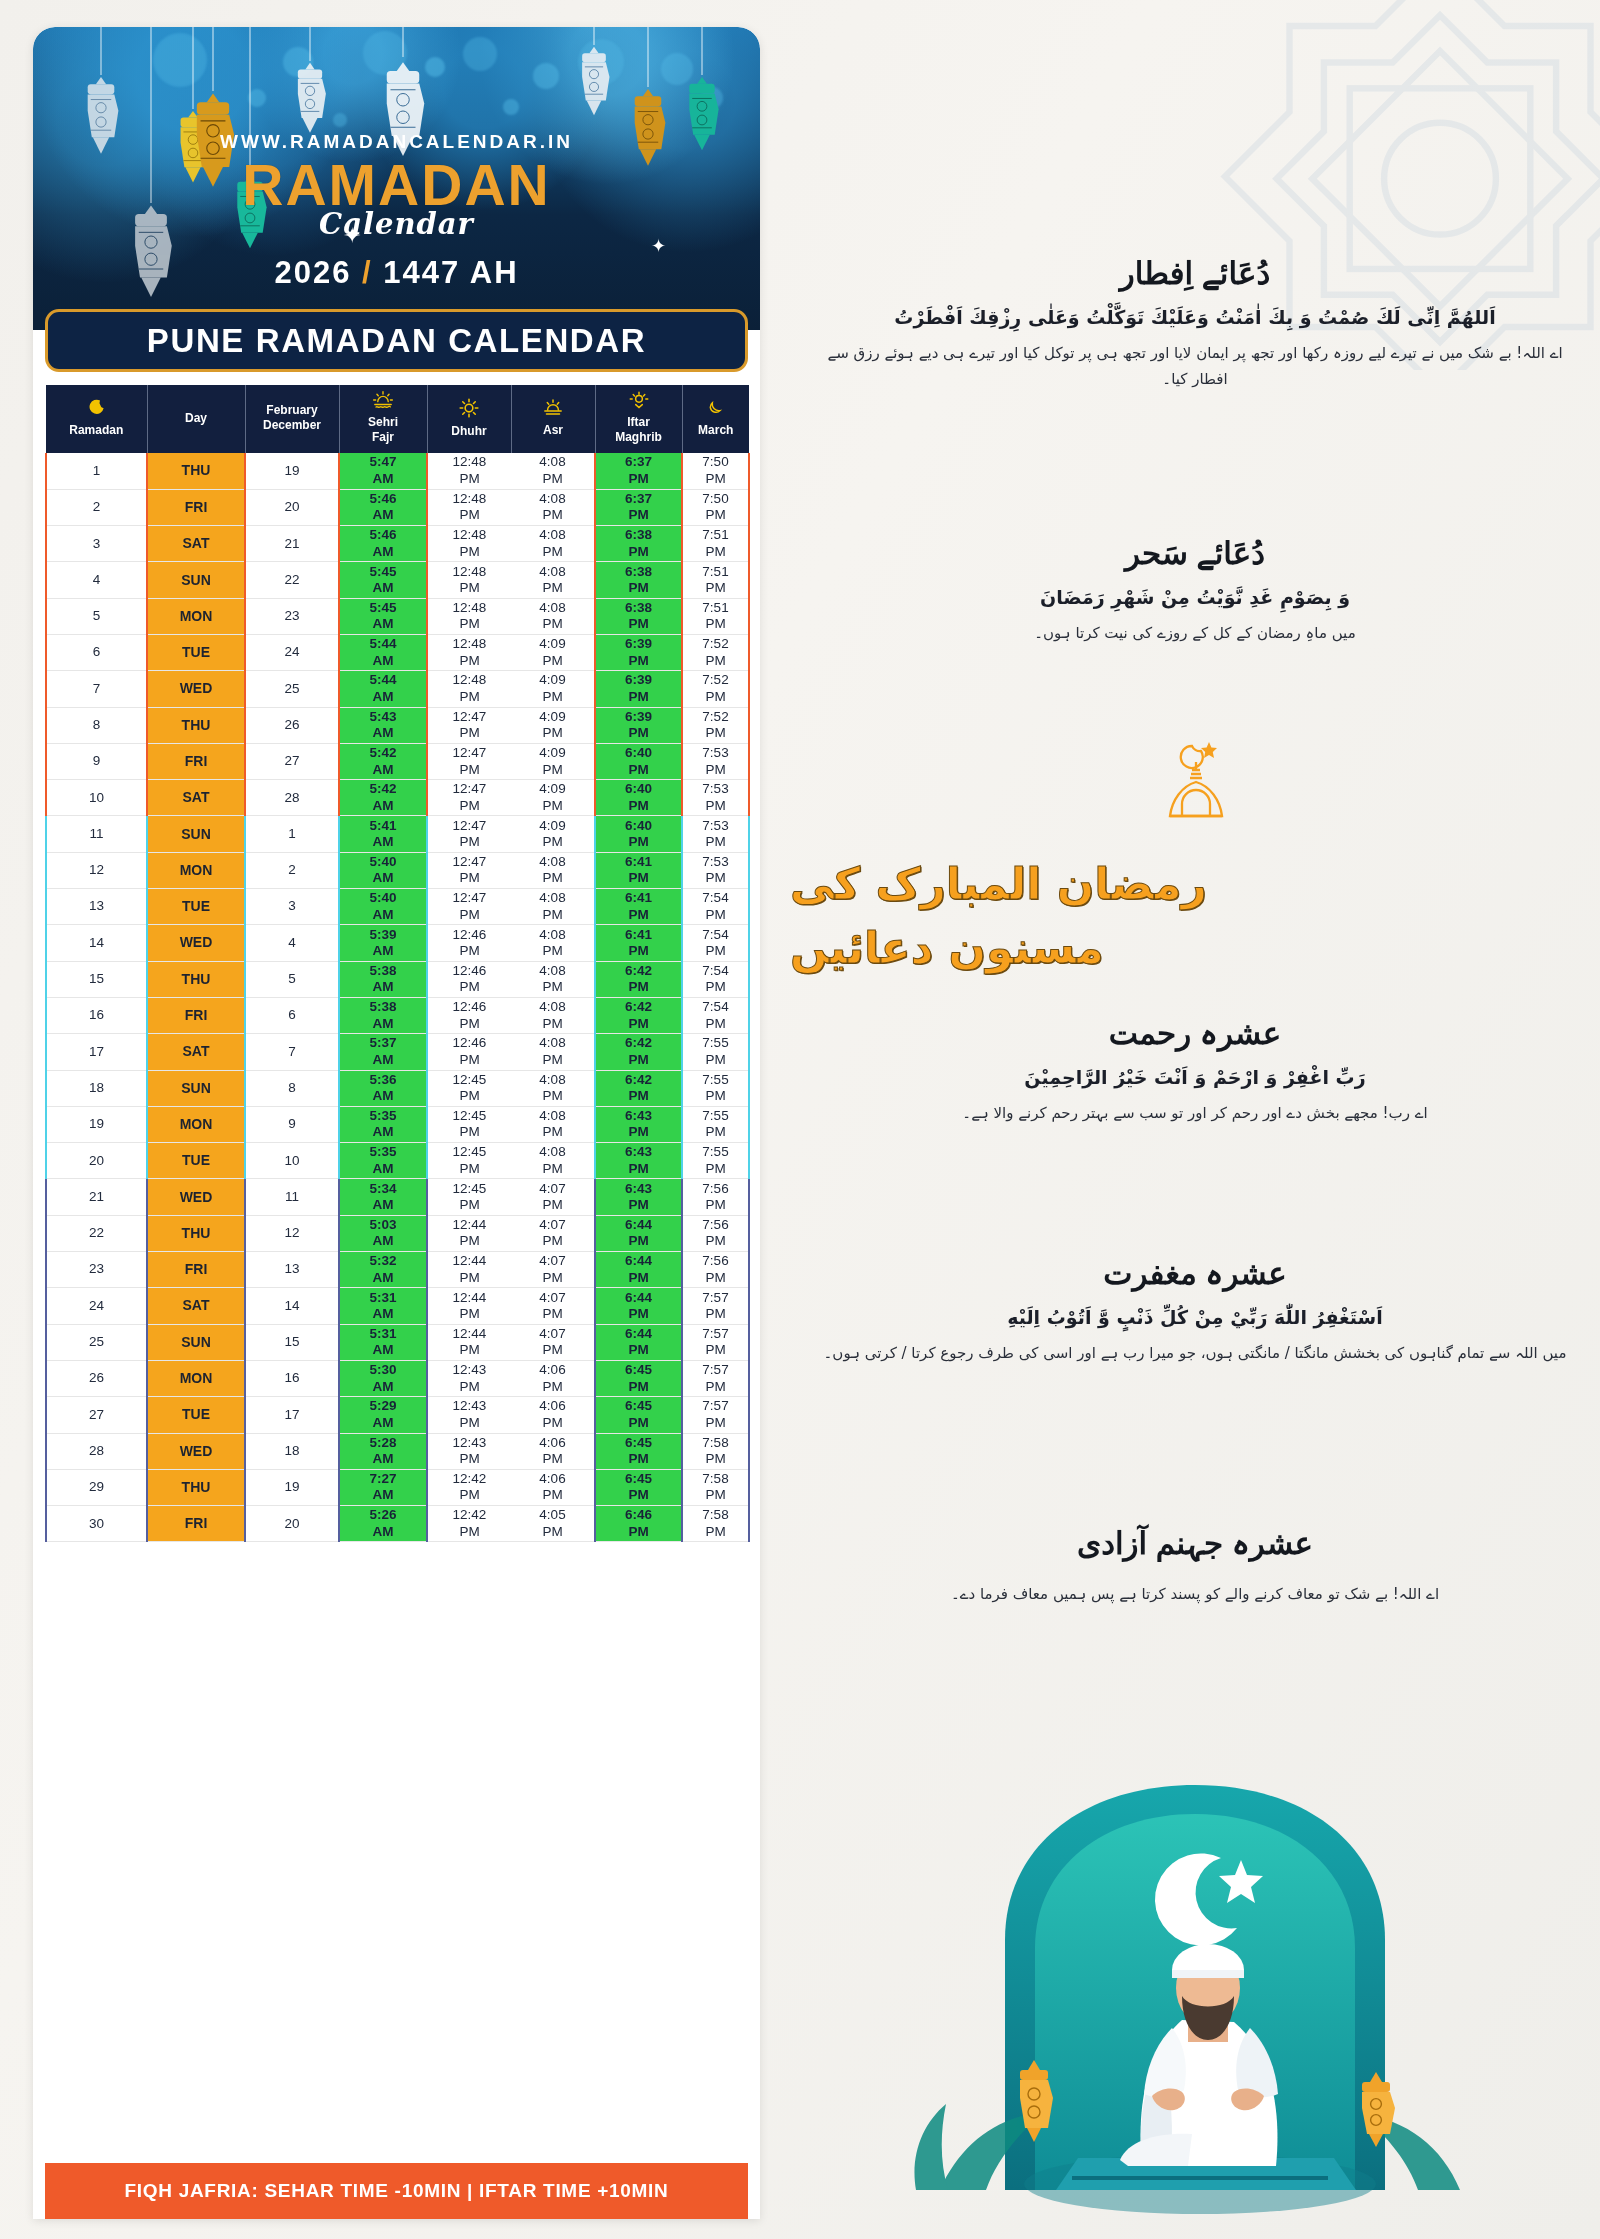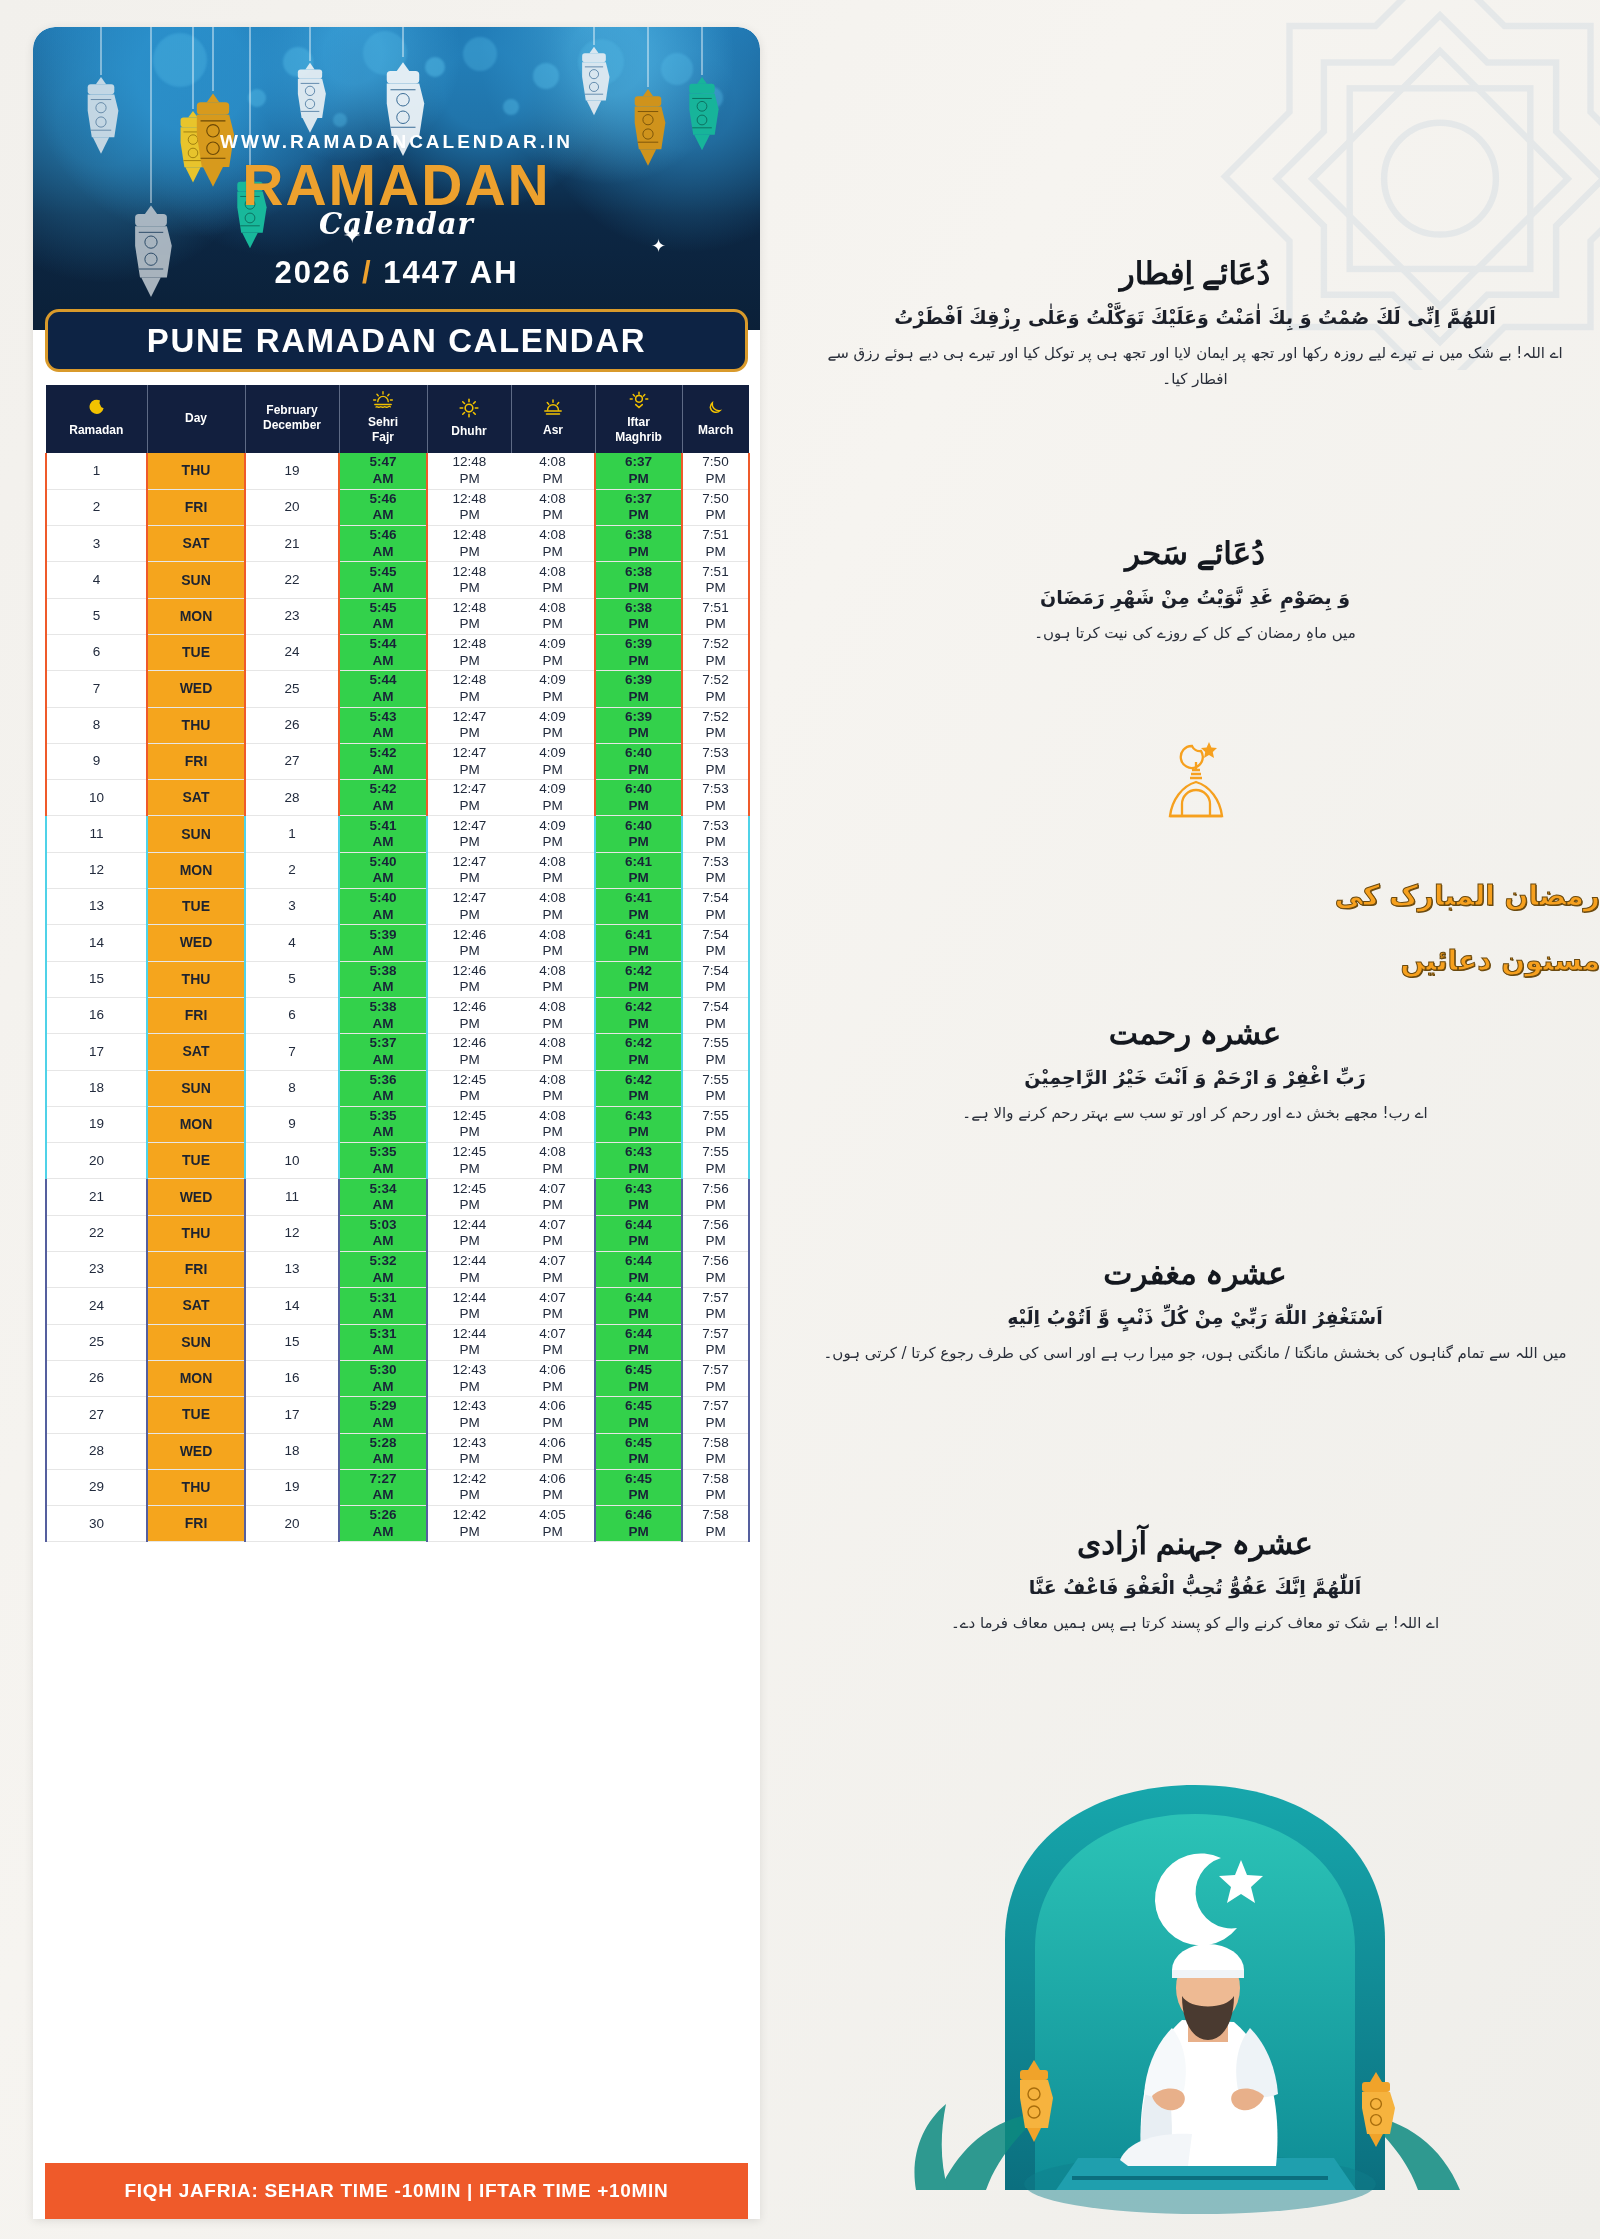--- a/index.html
+++ b/index.html
@@ -186,29 +186,28 @@
     padding: 0 18px;
   }
   .urdu {
     direction: rtl;
     font-family: "DejaVu Sans", sans-serif;
     font-size: 15px; color: #2a2f3a; line-height: 1.75;
     margin-top: 8px;
     padding: 0 30px;
   }
   .masnoon {
-    text-align: right;
+    text-align: left;
     direction: rtl;
     font-family: "DejaVu Sans", sans-serif;
-    font-size: 28px; font-weight: 700;
+    font-size: 44px; font-weight: 700;
     color: #f6a01e;
     line-height: 1.45;
     -webkit-text-stroke: 1px #6b4a10;
     text-shadow: 1px 1px 0 #6b4a10;
-    margin-top: 24px;
   }
 
   .mosque-ico { position: absolute; left: 0; right: 0; text-align: center; }
 
   
   .illus { position: absolute; left: 820px; top: 1760px; width: 760px; height: 470px; }
 </style>
 </head>
 <body>
 
@@ -858,21 +857,20 @@
     </div>
 
     <div class="dua-block" style="top:1248px;">
       <div class="brush red">عشرہ مغفرت</div>
       <div class="arabic">اَسْتَغْفِرُ اللّٰهَ رَبِّيْ مِنْ کُلِّ ذَنْبٍ وَّ اَتُوْبُ اِلَيْهِ</div>
       <div class="urdu">میں اللہ سے تمام گناہوں کی بخشش مانگتا / مانگتی ہوں، جو میرا رب ہے اور اسی کی طرف رجوع کرتا / کرتی ہوں۔</div>
     </div>
 
     <div class="dua-block" style="top:1518px;">
       <div class="brush green2">عشرہ جہنم آزادی</div>
-      <div class="arabic">اَللّٰهُمَّ اِنَّكَ عَفُوُّ تُحِبُّ الْعَفْوَ فَاعْفُ عَنَّا</div>
       <div class="urdu">اے اللہ! بے شک تو معاف کرنے والے کو پسند کرتا ہے پس ہمیں معاف فرما دے۔</div>
     </div>
   </div>
 
   <div class="illus">
     <svg viewBox="0 0 760 470" width="760" height="470">
       <defs>
         <linearGradient id="domeG" x1="0" y1="0" x2="0" y2="1">
           <stop offset="0" stop-color="#2ec7b8"></stop>
             <stop offset="1" stop-color="#0f8f98"></stop>

